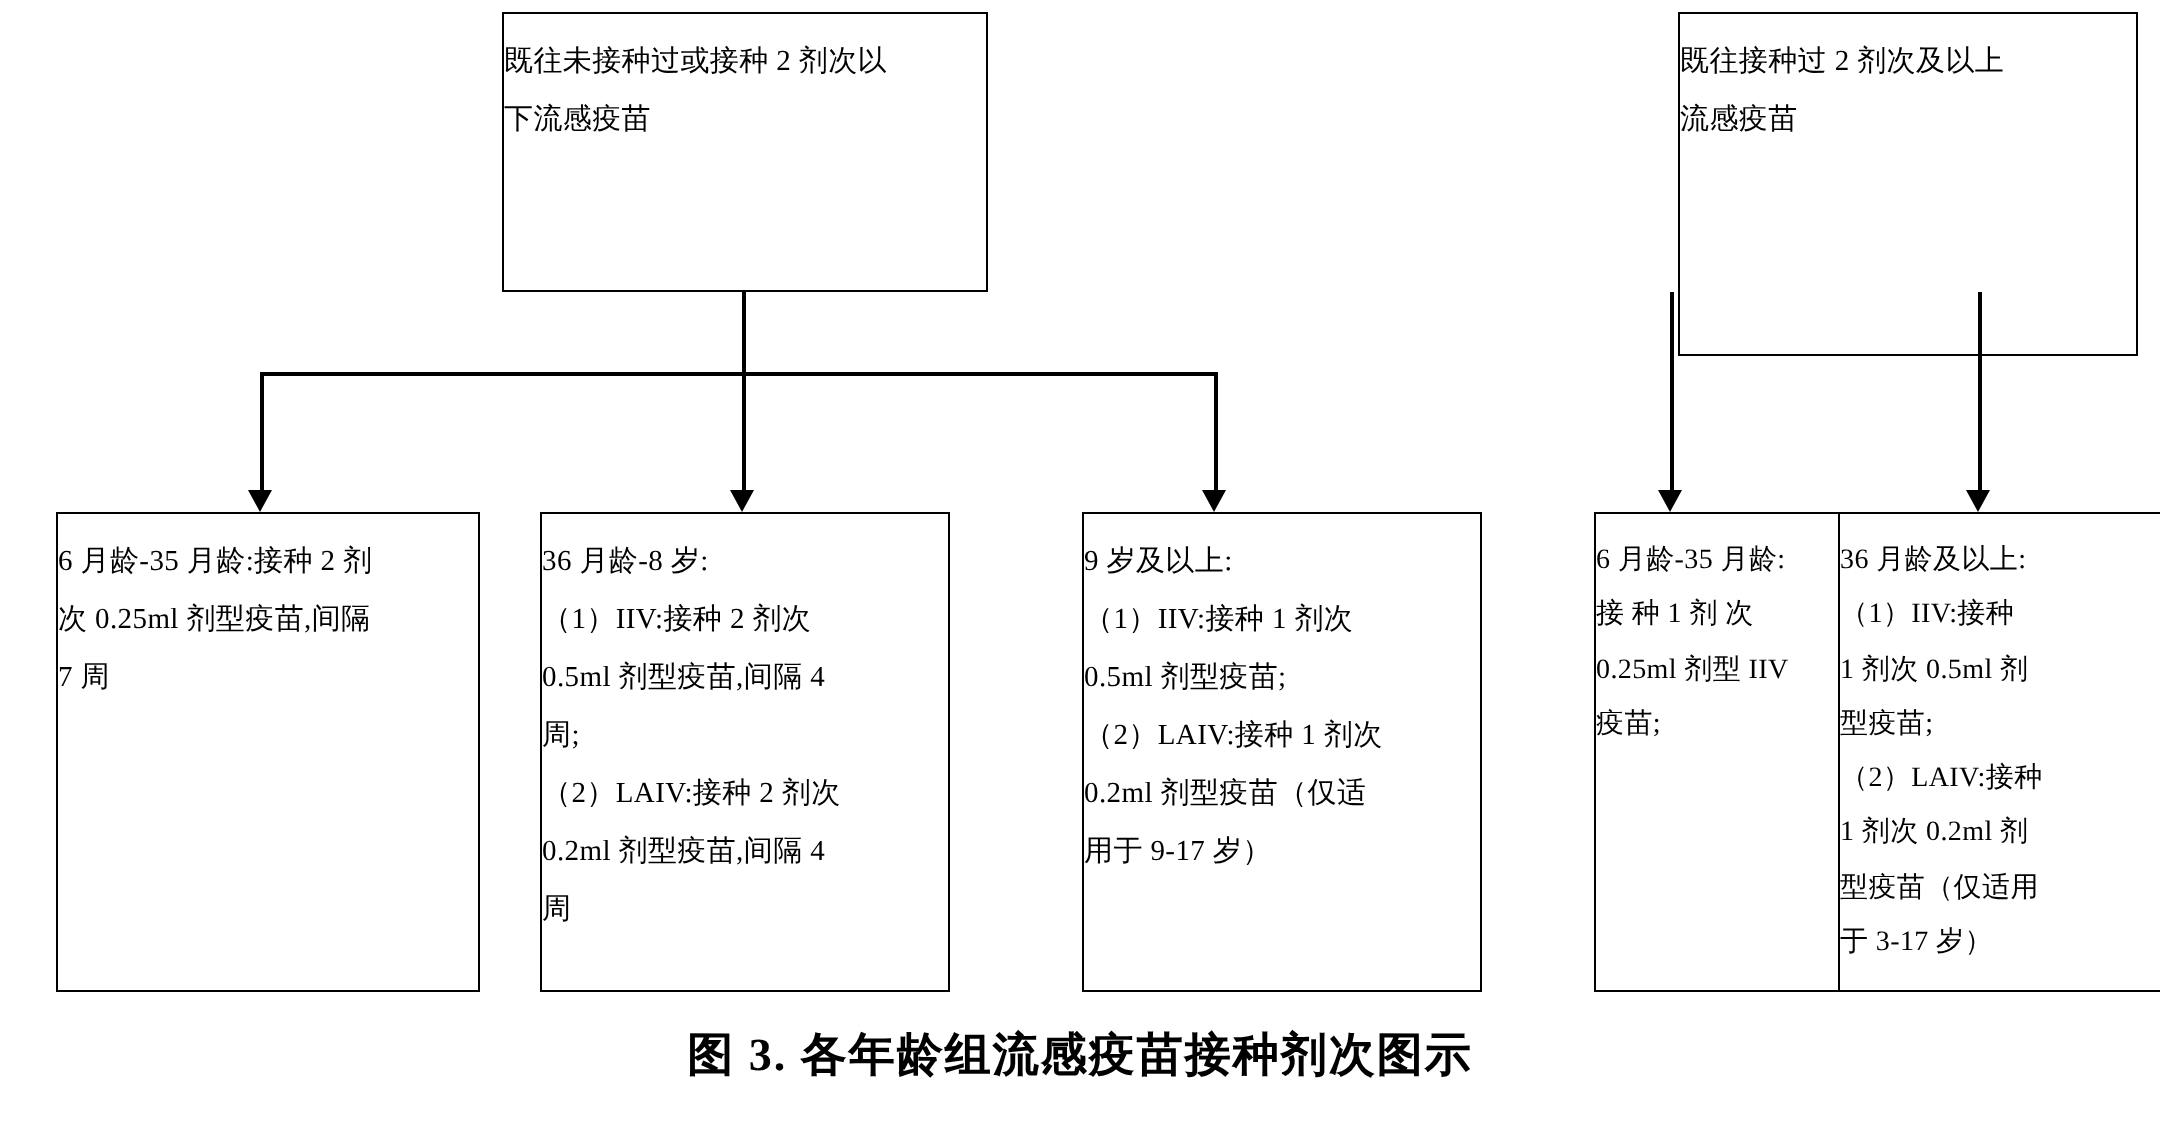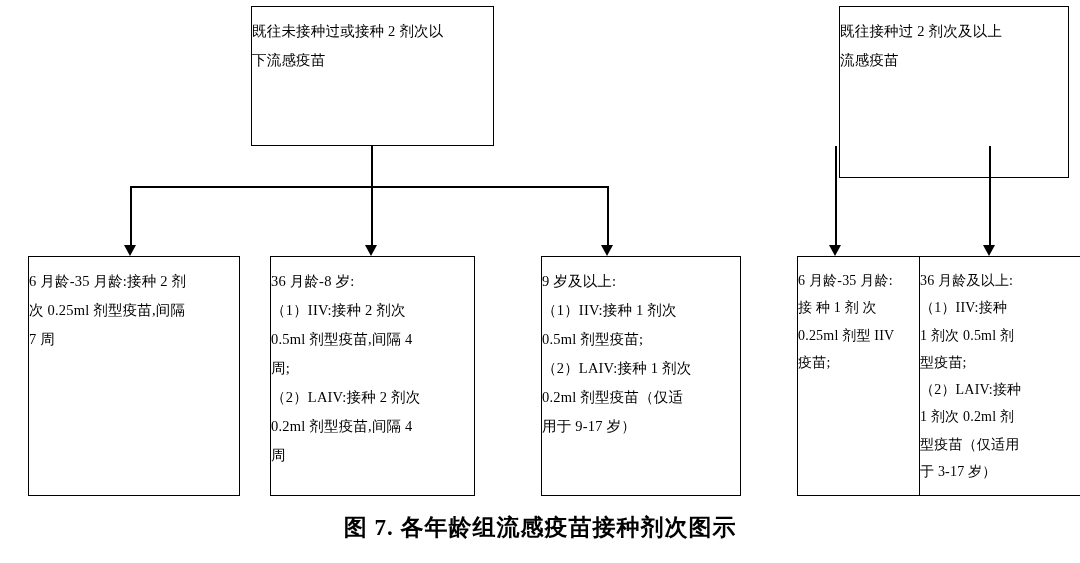--- a/index.html
+++ b/index.html
@@ -107,15 +107,15 @@
 疫苗;</div>
   <div class="box small" style="left:919px; top:256px; width:164px; height:240px;">36 月龄及以上:
 （1）IIV:接种
 1 剂次 0.5ml 剂
 型疫苗;
 （2）LAIV:接种
 1 剂次 0.2ml 剂
 型疫苗（仅适用
 于 3-17 岁）</div>
 
-  <div id="caption">图 7. 各年龄组流感疫苗接种剂次图示</div>
+  <div id="caption">图 3. 各年龄组流感疫苗接种剂次图示</div>
 
 </div>
 
 </body></html>

